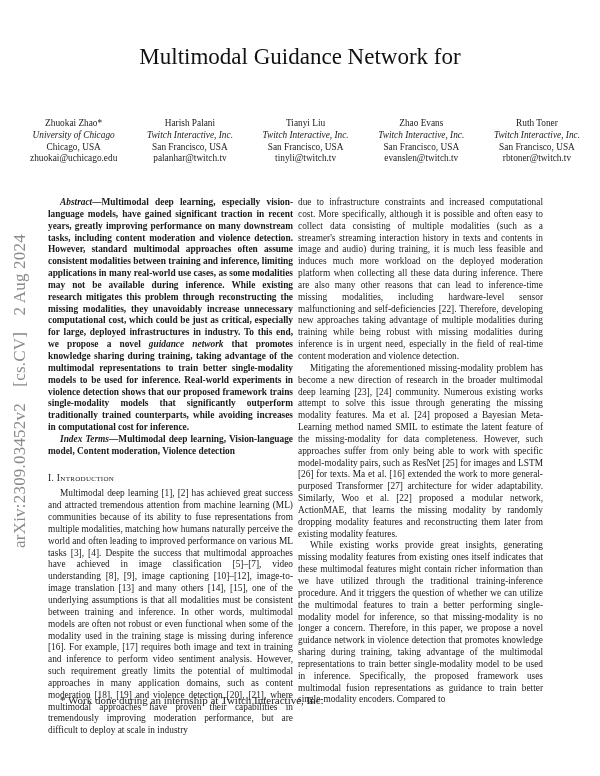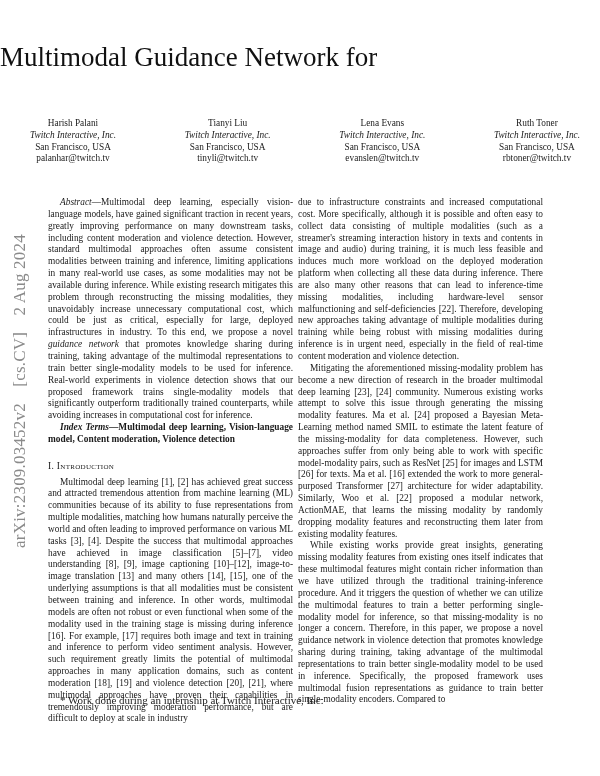--- a/index.html
+++ b/index.html
@@ -4,32 +4,32 @@
 <style>
   html, body { margin: 0; padding: 0; background: #ffffff; }
   body { width: 600px; height: 776px; position: relative; overflow: hidden;
          font-family: "Liberation Serif", "DejaVu Serif", serif; color: #1a1a1a; }
   .page { position: absolute; left: 0; top: 0; width: 600px; height: 776px; background: #fff; }
 
   .arxiv-stamp { position: absolute; left: 20px; top: 385px; transform: translate(-50%, -50%) rotate(-90deg);
                  white-space: nowrap; font-size: 17px; color: #8a8a8a; letter-spacing: 0.2px; }
   .arxiv-stamp span { margin-right: 12px; }
 
-  .title { position: absolute; left: 0; top: 44px; width: 600px; 
-           font-size: 27px; line-height: 26px; color: #111; }
+  .title { position: absolute; left: 0; top: 44px; width: 600px; text-align: center;
+           font-size: 23px; line-height: 26px; color: #111; }
 
   .authors { position: absolute; left: 30px; top: 118px; width: 550px; display: flex; justify-content: space-between; }
   .author { text-align: center; font-size: 9.3px; line-height: 11.8px; white-space: nowrap; }
   .author .aff { font-style: italic; }
 
   .col { position: absolute; top: 197px; width: 245px; font-size: 9.35px; line-height: 11.85px; text-align: justify; hyphens: auto; }
   .col-left { left: 48px; }
   .col-right { left: 298px; }
 
-  .abstract { font-weight: normal; text-indent: 12px; margin: 0; }
+  .abstract { font-weight: bold; text-indent: 12px; margin: 0; }
   .abstract .lbl { font-style: italic; }
   .abstract em { font-style: italic; }
   .index-terms { font-weight: bold; text-indent: 12px; margin: 0; }
   .index-terms .lbl { font-style: italic; }
 
   .section-heading { text-align: left; font-size: 9.5px; margin: 15px 0 4px 0; letter-spacing: 0.3px; }
   .section-heading .sc { font-variant: small-caps; }
 
   p.body { margin: 0; text-indent: 12px; }
 
@@ -45,33 +45,39 @@
     <span>[cs.CV]</span>
     <span>2 Aug 2024</span>
   </div>
 
   <div class="title">
     <div>Multimodal Guidance Network for</div>
   </div>
 
   <div class="authors">
     <div class="author">
+      <div>Zhuokai Zhao*</div>
+      <div class="aff">University of Chicago</div>
+      <div>Chicago, USA</div>
+      <div>zhuokai@uchicago.edu</div>
+    </div>
+    <div class="author">
       <div>Harish Palani</div>
       <div class="aff">Twitch Interactive, Inc.</div>
       <div>San Francisco, USA</div>
       <div>palanhar@twitch.tv</div>
     </div>
     <div class="author">
       <div>Tianyi Liu</div>
       <div class="aff">Twitch Interactive, Inc.</div>
       <div>San Francisco, USA</div>
       <div>tinyli@twitch.tv</div>
     </div>
     <div class="author">
-      <div>Lena Evans</div>
+      <div>Zhao Evans</div>
       <div class="aff">Twitch Interactive, Inc.</div>
       <div>San Francisco, USA</div>
       <div>evanslen@twitch.tv</div>
     </div>
     <div class="author">
       <div>Ruth Toner</div>
       <div class="aff">Twitch Interactive, Inc.</div>
       <div>San Francisco, USA</div>
       <div>rbtoner@twitch.tv</div>
     </div>

